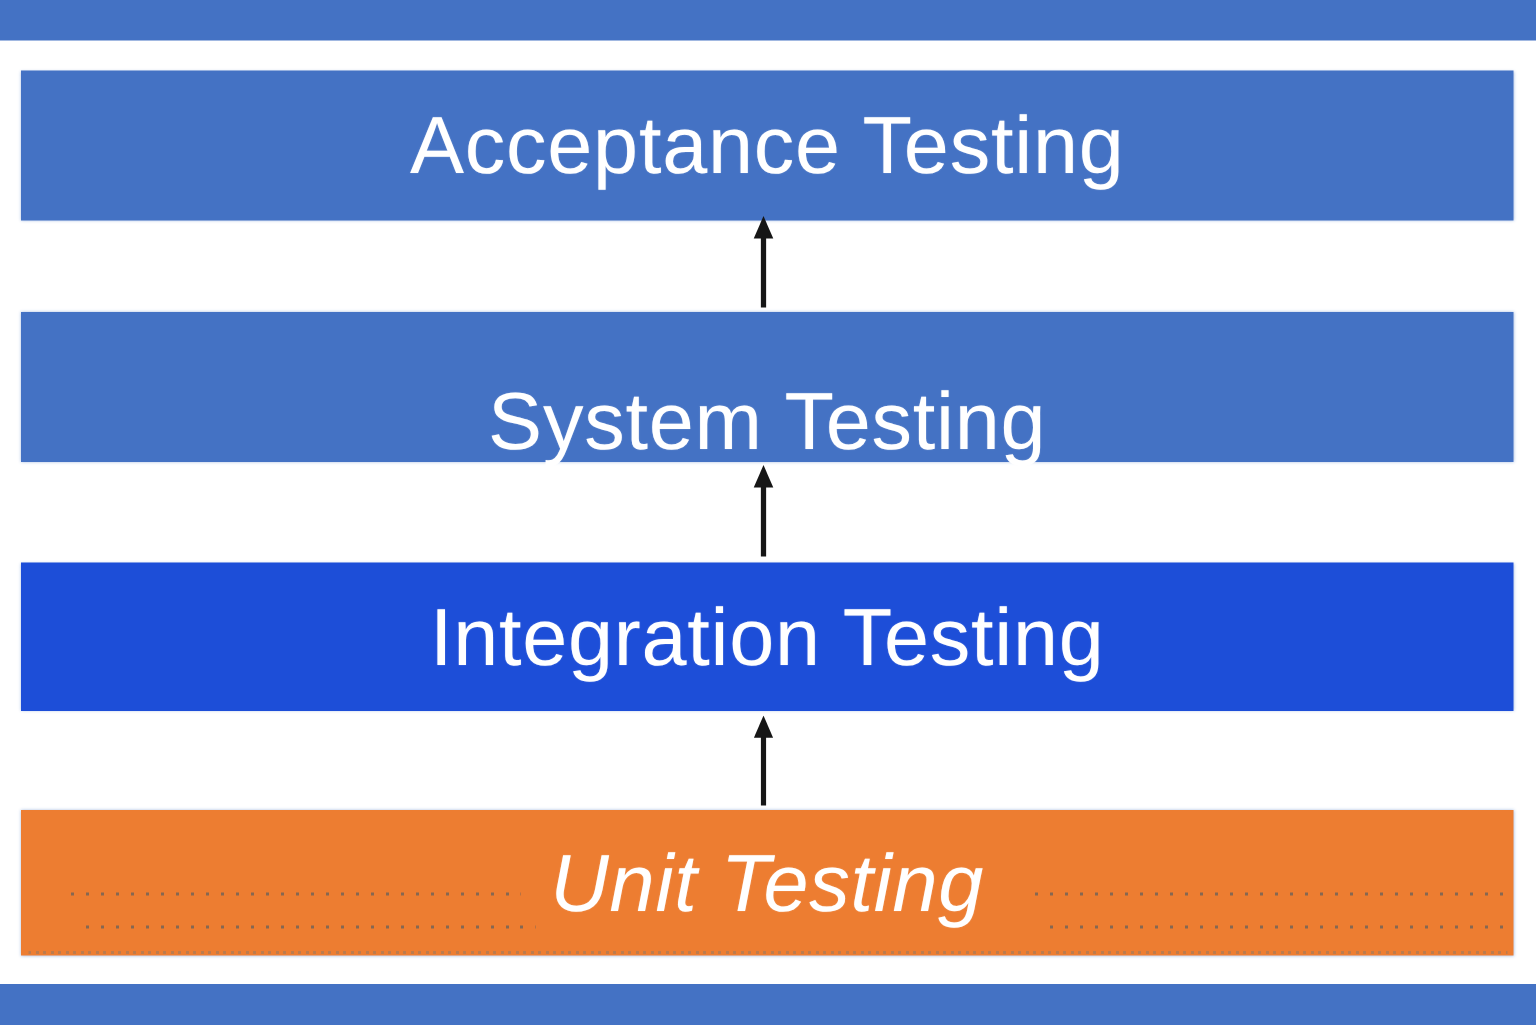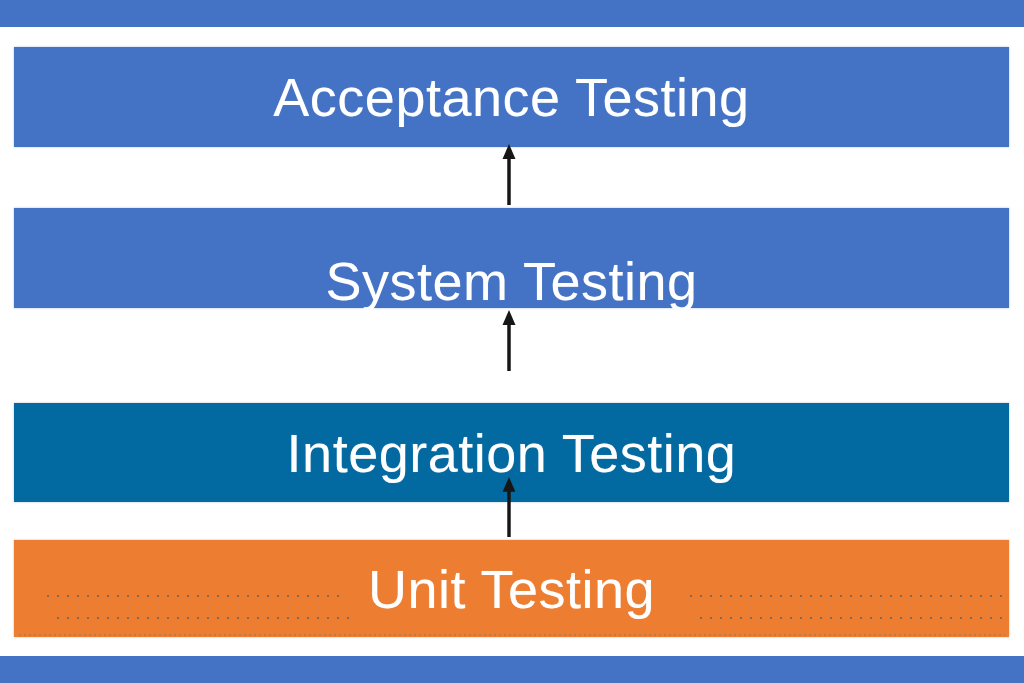--- a/index.html
+++ b/index.html
@@ -27,21 +27,21 @@
     height: 100px;
     background: #4472C4;
     display: flex;
     align-items: center;
     justify-content: center;
     box-shadow: 0 0 2px rgba(160,185,225,0.9);
   }
   .level-0 { top: 47px; }
   .level-1 { top: 208px; }
   .level-2 { top: 375px; height: 99px; }
-  .level-3 { top: 540px; height: 97px; background: #ED7D31; }
+  .level-3 { top: 540px; height: 97px; background: #ED7D31; font-style: italic; }
 
   .level-label {
     color: #ffffff;
     font-size: 54px;
     font-weight: 400;
     line-height: 1;
     white-space: nowrap;
     letter-spacing: 0.5px;
     text-shadow: 0 0 1px rgba(255,255,255,0.35);
   }
@@ -95,21 +95,21 @@
 
   <div class="level level-1" style="background: rgb(68, 114, 196); align-items: flex-end;">
     <span class="level-label">System Testing</span>
   </div>
 
   <svg class="arrow arrow-2" viewBox="0 0 20 62" width="20" height="62" aria-hidden="true">
     <line x1="10" y1="61" x2="10" y2="12" stroke="currentColor" stroke-width="3.5"></line>
     <polygon points="10,0 3.5,15 16.5,15" fill="currentColor"></polygon>
   </svg>
 
-  <div class="level level-2" style="background: #0369a1; margin-top: 28px;">
+  <div class="level level-2" style="background: #1d4ed8;">
     <span class="level-label">Integration Testing</span>
   </div>
 
   <svg class="arrow arrow-3" viewBox="0 0 20 62" width="20" height="61" aria-hidden="true">
     <line x1="10" y1="61" x2="10" y2="12" stroke="currentColor" stroke-width="3.5"></line>
     <polygon points="10,0 3.5,15 16.5,15" fill="currentColor"></polygon>
   </svg>
 
   <div class="level level-3" style="background: rgb(237, 125, 49);">
     <span class="level-label">Unit Testing</span>

